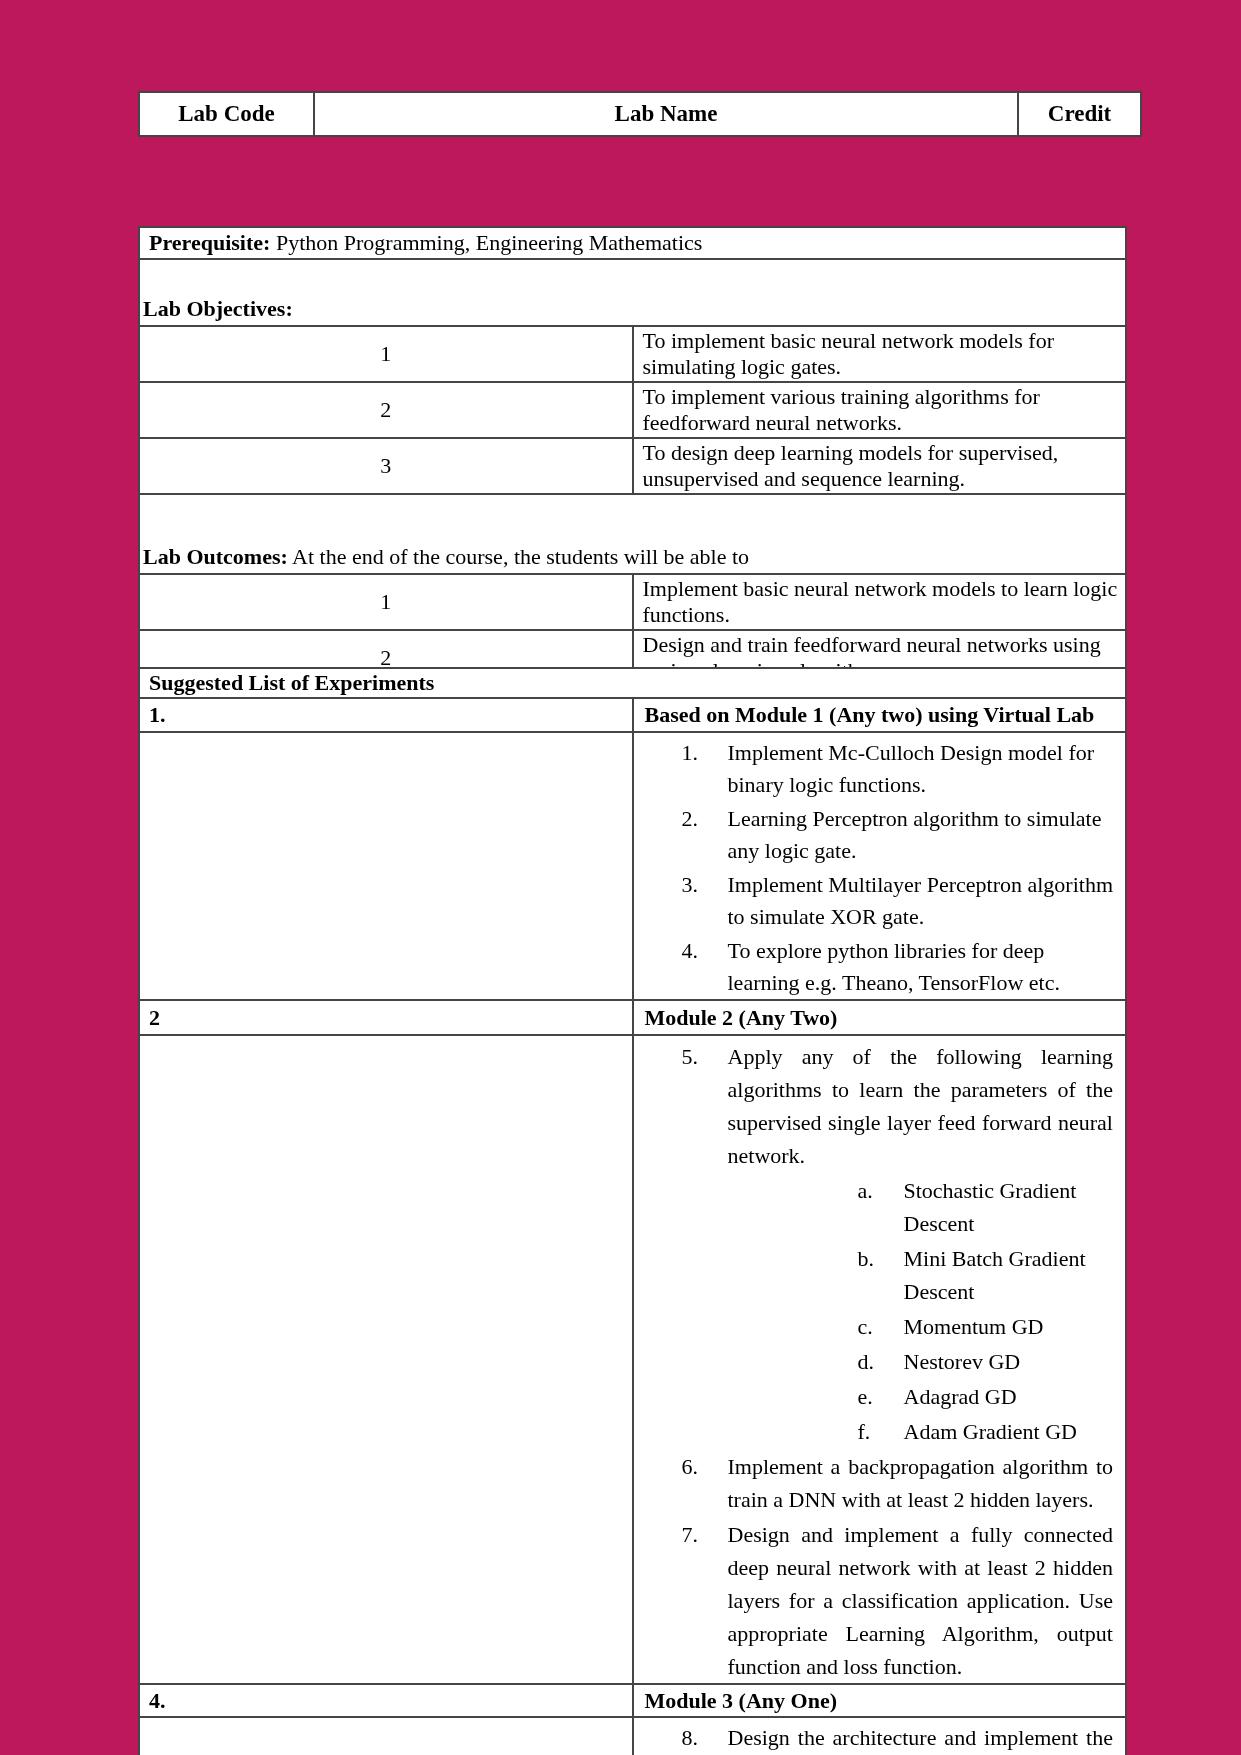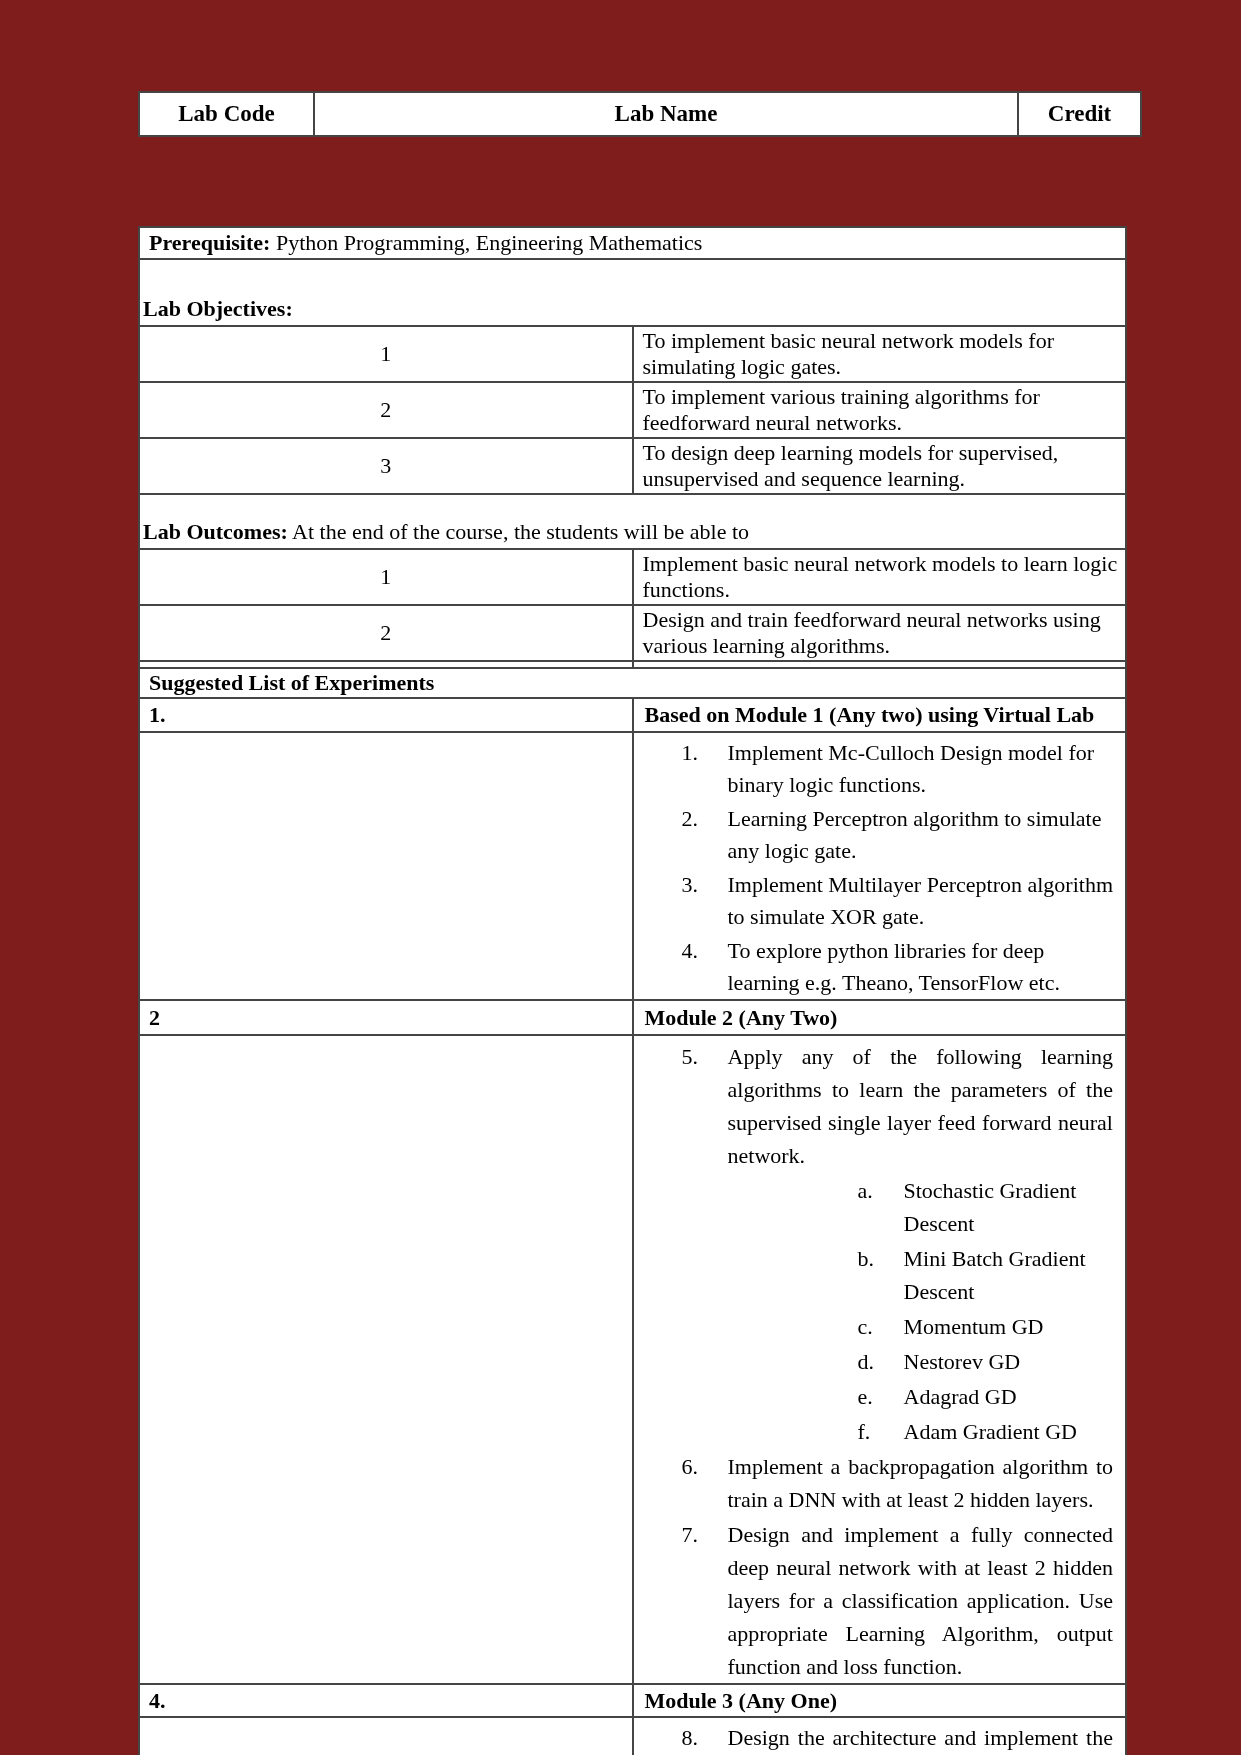--- a/index.html
+++ b/index.html
@@ -1,19 +1,19 @@
 <!DOCTYPE html>
 <html><head>
 <meta charset="utf-8">
 <style>
   html,body{margin:0;padding:0;background:#ffffff;}
   .page{
     position:relative;
     width:1241px;height:1755px;
-    background:#7f1d1d;
+    background:#be185d;
     font-family:"Liberation Serif","DejaVu Serif",serif;
     color:#000000;
     overflow:hidden;
   }
   table{
     position:absolute;left:138px;
     border-collapse:collapse;table-layout:fixed;
     background:#ffffff;
   }
   td{border:2px solid #454545;box-sizing:border-box;vertical-align:middle;}
@@ -24,21 +24,21 @@
   .t1 .r-data{height:46px;}
   .c-code{width:175px;}
   .c-name{width:704px;}
   .c-credit{width:123px;}
   
   .t2{top:226px;width:989px;font-size:22px;}
   .t2 .c-num{width:40px;text-align:center;}
   .t2 .c-txt{width:949px;padding-left:9px;}
   .t2 .r-prereq{height:32px;}
   .t2 .r-label-obj{height:67px;}
-  .t2 .r-label-out{height:55px;}
+  .t2 .r-label-out{height:80px;}
   .t2 .label-cell{vertical-align:bottom;padding-left:3px;padding-bottom:3px;}
   .t2 .r-obj1{height:33px;}
   .t2 .r-obj2{height:34px;}
   .t2 .r-obj3{height:34px;}
   .t2 .r-out1{height:33px;}
   .t2 .r-out2{height:34px;}
   .t2 .r-out3{height:40px;}
   .bold{font-weight:bold;margin-top:29px;}
   
   .t3{top:667px;width:989px;font-size:22px;}

